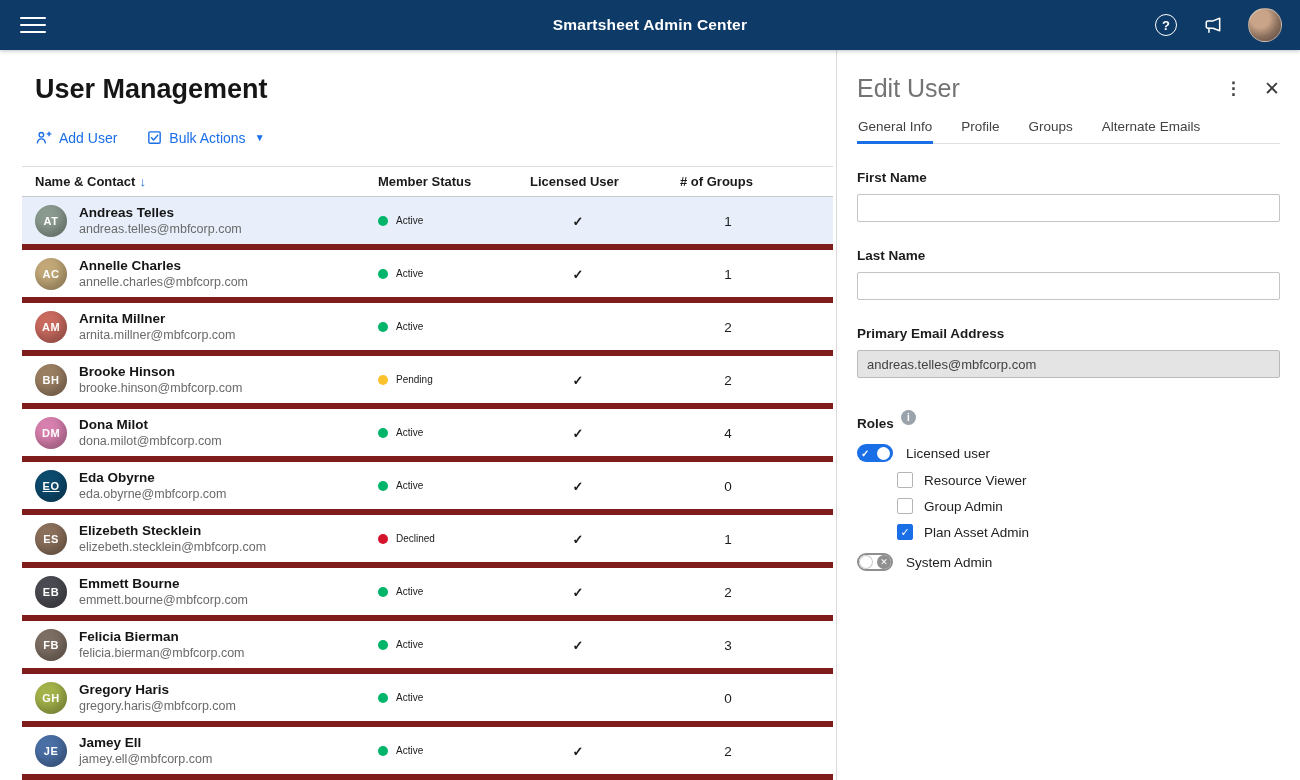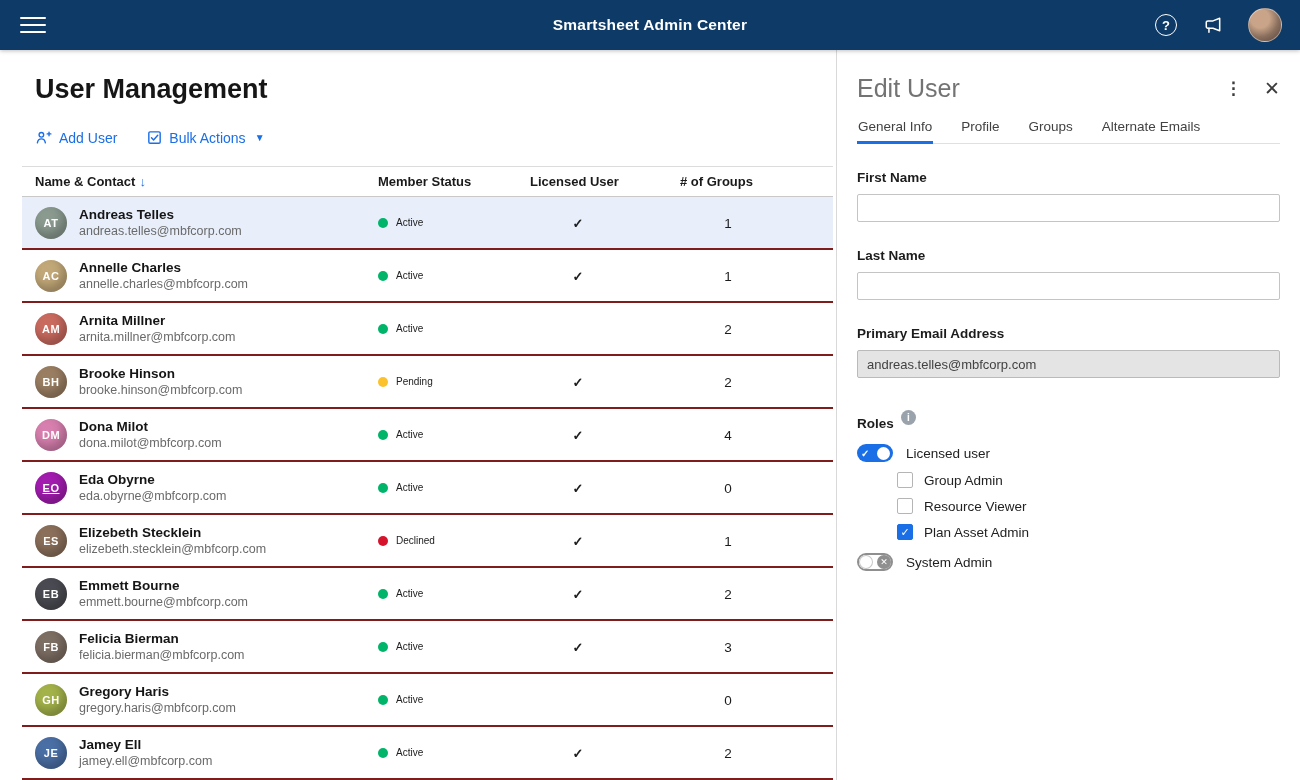--- a/index.html
+++ b/index.html
@@ -36,21 +36,21 @@
 
   .table { margin:20px 0 0 22px; width:811px; }
   .thead { display:grid; grid-template-columns:356px 152px 150px 153px; align-items:center;
            height:31px; border-top:1px solid #dcdcdc; border-bottom:1px solid #c9c9c9;
            font-size:13px; font-weight:bold; color:#1a1a1a; }
   .thead .hc { cursor:pointer; }
   .thead .hc:first-child { padding-left:13px; }
   .sort-arrow { color:#1a6ee6; font-weight:bold; margin-left:4px; }
 
   .trow { display:grid; grid-template-columns:356px 152px 150px 153px; align-items:center;
-          height:53px; border-bottom:2px solid #7f1d1d; cursor:pointer; }
+          height:53px; border-bottom:6px solid #7f1d1d; cursor:pointer; }
   .trow.selected { background:#e8effb; }
   .name-cell { display:flex; align-items:center; gap:12px; padding-left:13px; }
   .avatar { width:32px; height:32px; min-width:32px; border-radius:50%; color:#fff;
             display:flex; align-items:center; justify-content:center; font-size:11px;
             font-weight:bold; letter-spacing:.5px;
             box-shadow:inset -4px -6px 10px rgba(0,0,0,.25); }
   .name-block { display:flex; flex-direction:column; gap:2px; }
   .uname { font-size:13.5px; font-weight:bold; color:#151515; }
   .uemail { font-size:12.5px; color:#6a6a6a; }
   .status-cell { display:flex; align-items:center; gap:8px; font-size:10px; color:#202020; }
@@ -231,21 +231,21 @@
     </div>
     <div class="status-cell">
       <span class="dot" style="background: rgb(0, 181, 105);"></span>
       <span>Active</span>
     </div>
     <div class="licensed-cell"><span class="checkmark">✓</span></div>
     <div class="groups-cell"><span>4</span></div>
   </div>
           <div class="trow">
     <div class="name-cell">
-      <span class="avatar" style="background: #a21caf; text-decoration: underline;">EO</span>
+      <span class="avatar" style="background: #0c4a6e; text-decoration: underline;">EO</span>
       <span class="name-block">
         <span class="uname">Eda Obyrne</span>
         <span class="uemail">eda.obyrne@mbfcorp.com</span>
       </span>
     </div>
     <div class="status-cell">
       <span class="dot" style="background: rgb(0, 181, 105);"></span>
       <span>Active</span>
     </div>
     <div class="licensed-cell"><span class="checkmark">✓</span></div>
@@ -364,25 +364,25 @@
       <span class="toggle on">
         <span class="toggle-check">✓</span>
         <span class="toggle-knob"></span>
       </span>
       <span>Licensed user</span>
     </div>
 
     <div id="role-checkboxes">
         <div class="role-row indent">
     <span class="cb"></span>
-    <span>Group Admin</span>
+    <span>Resource Viewer</span>
   </div>
         <div class="role-row indent">
     <span class="cb"></span>
-    <span>Resource Viewer</span>
+    <span>Group Admin</span>
   </div>
         <div class="role-row indent">
     <span class="cb checked">✓</span>
     <span>Plan Asset Admin</span>
   </div>
       </div>
 
     <div class="role-row">
       <span class="toggle off">
         <span class="toggle-knob"></span>

